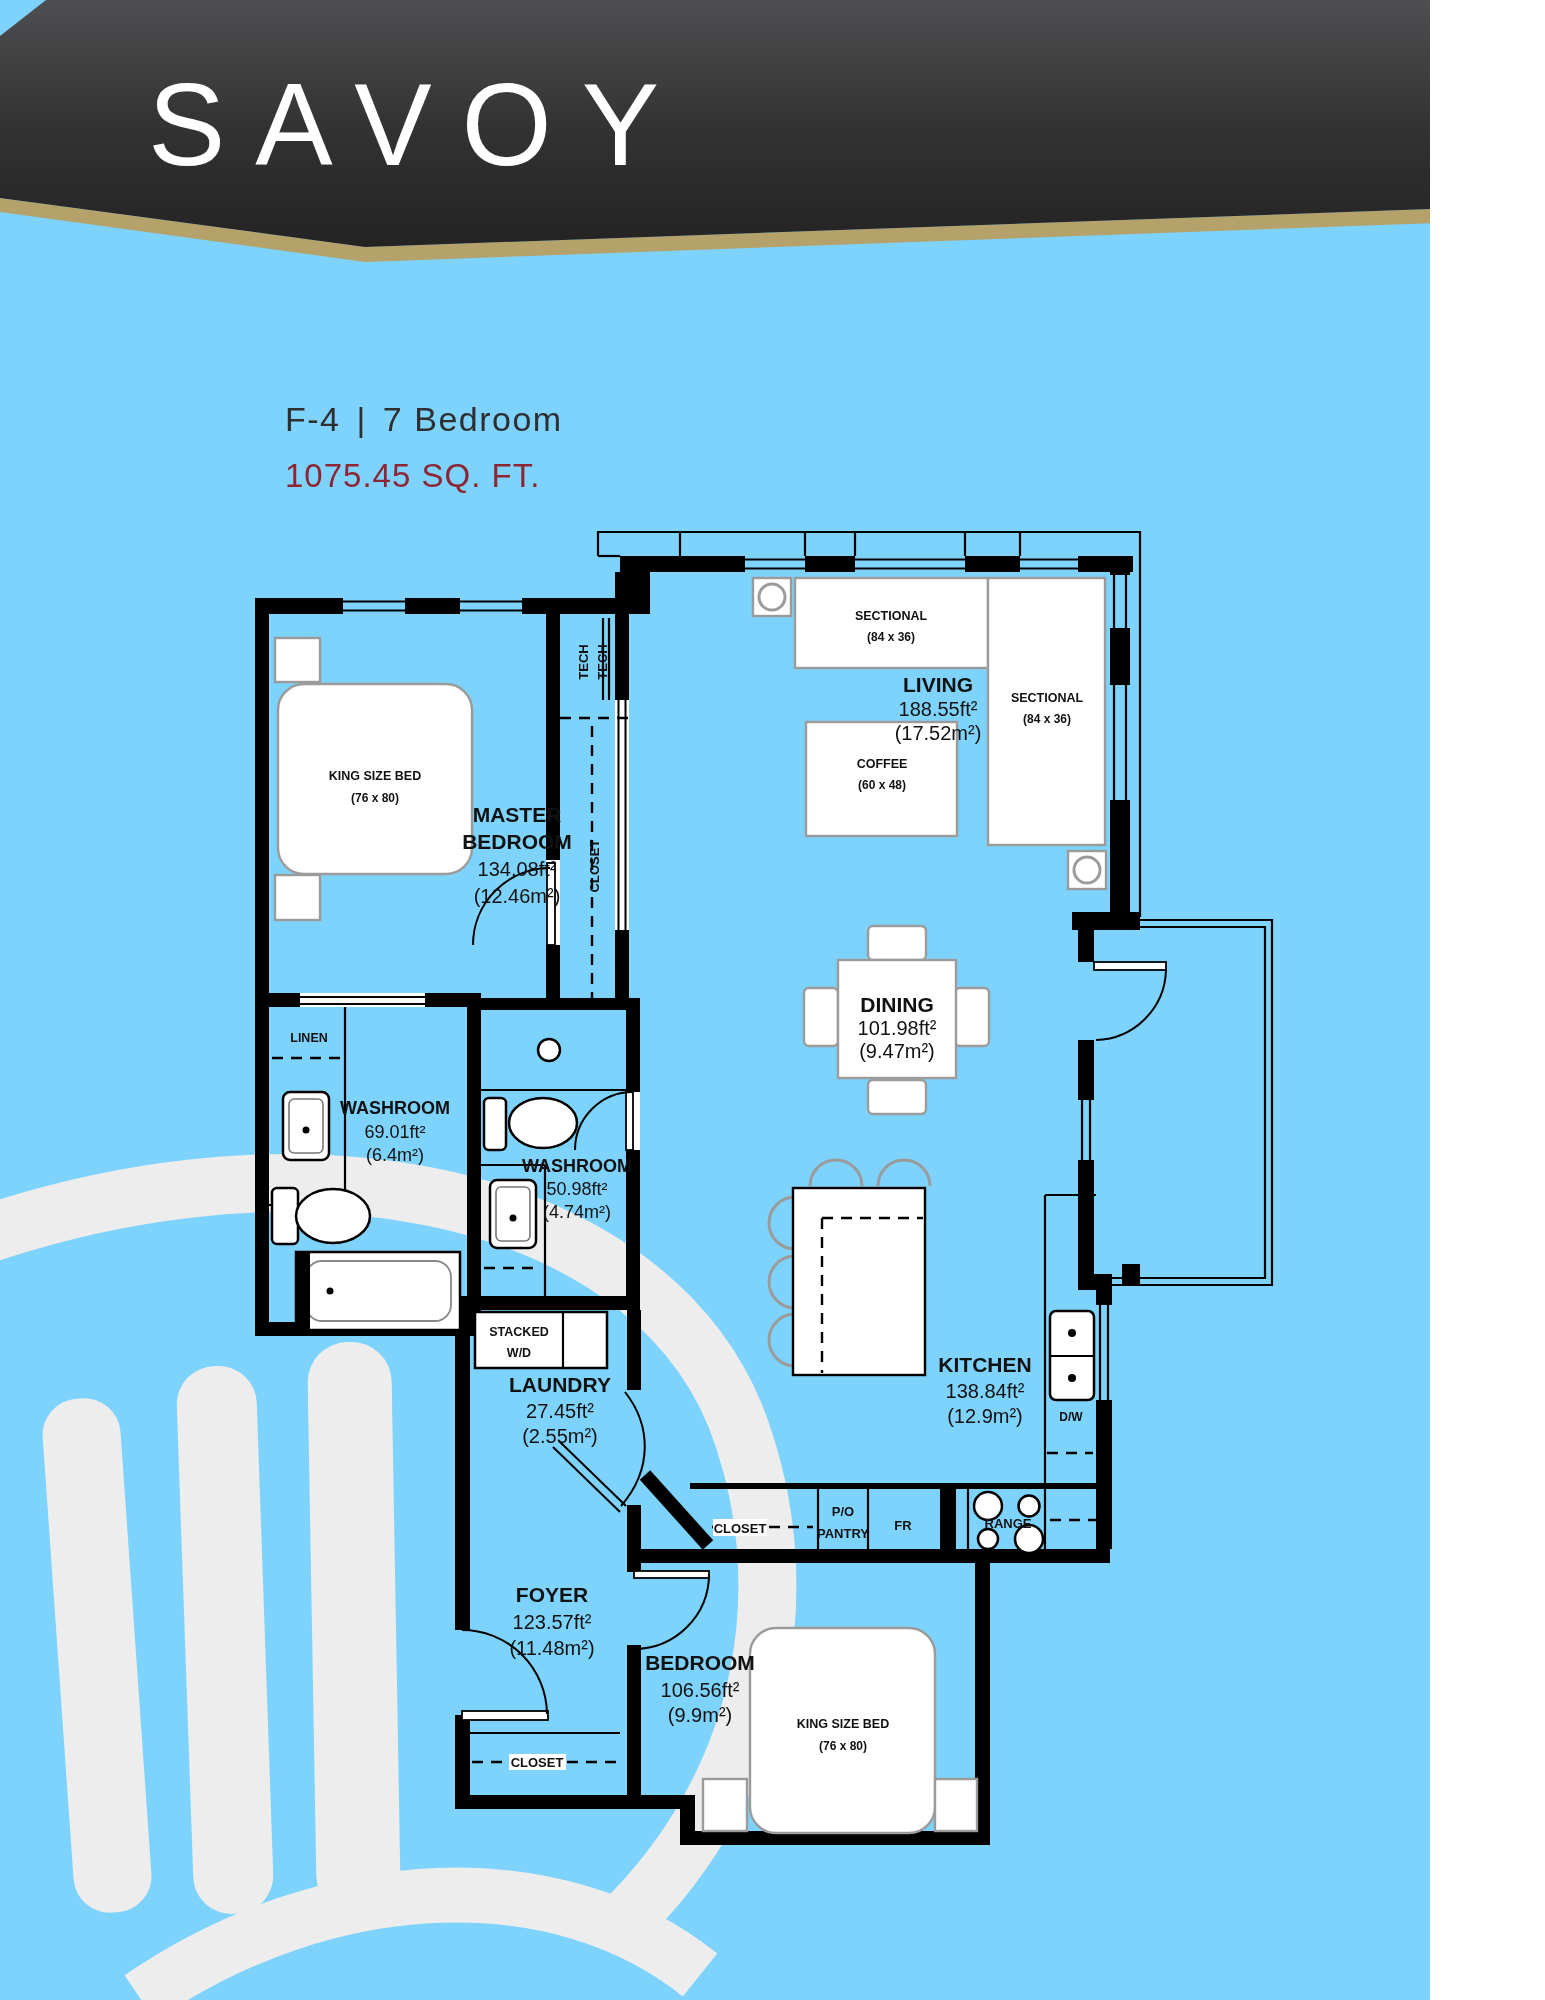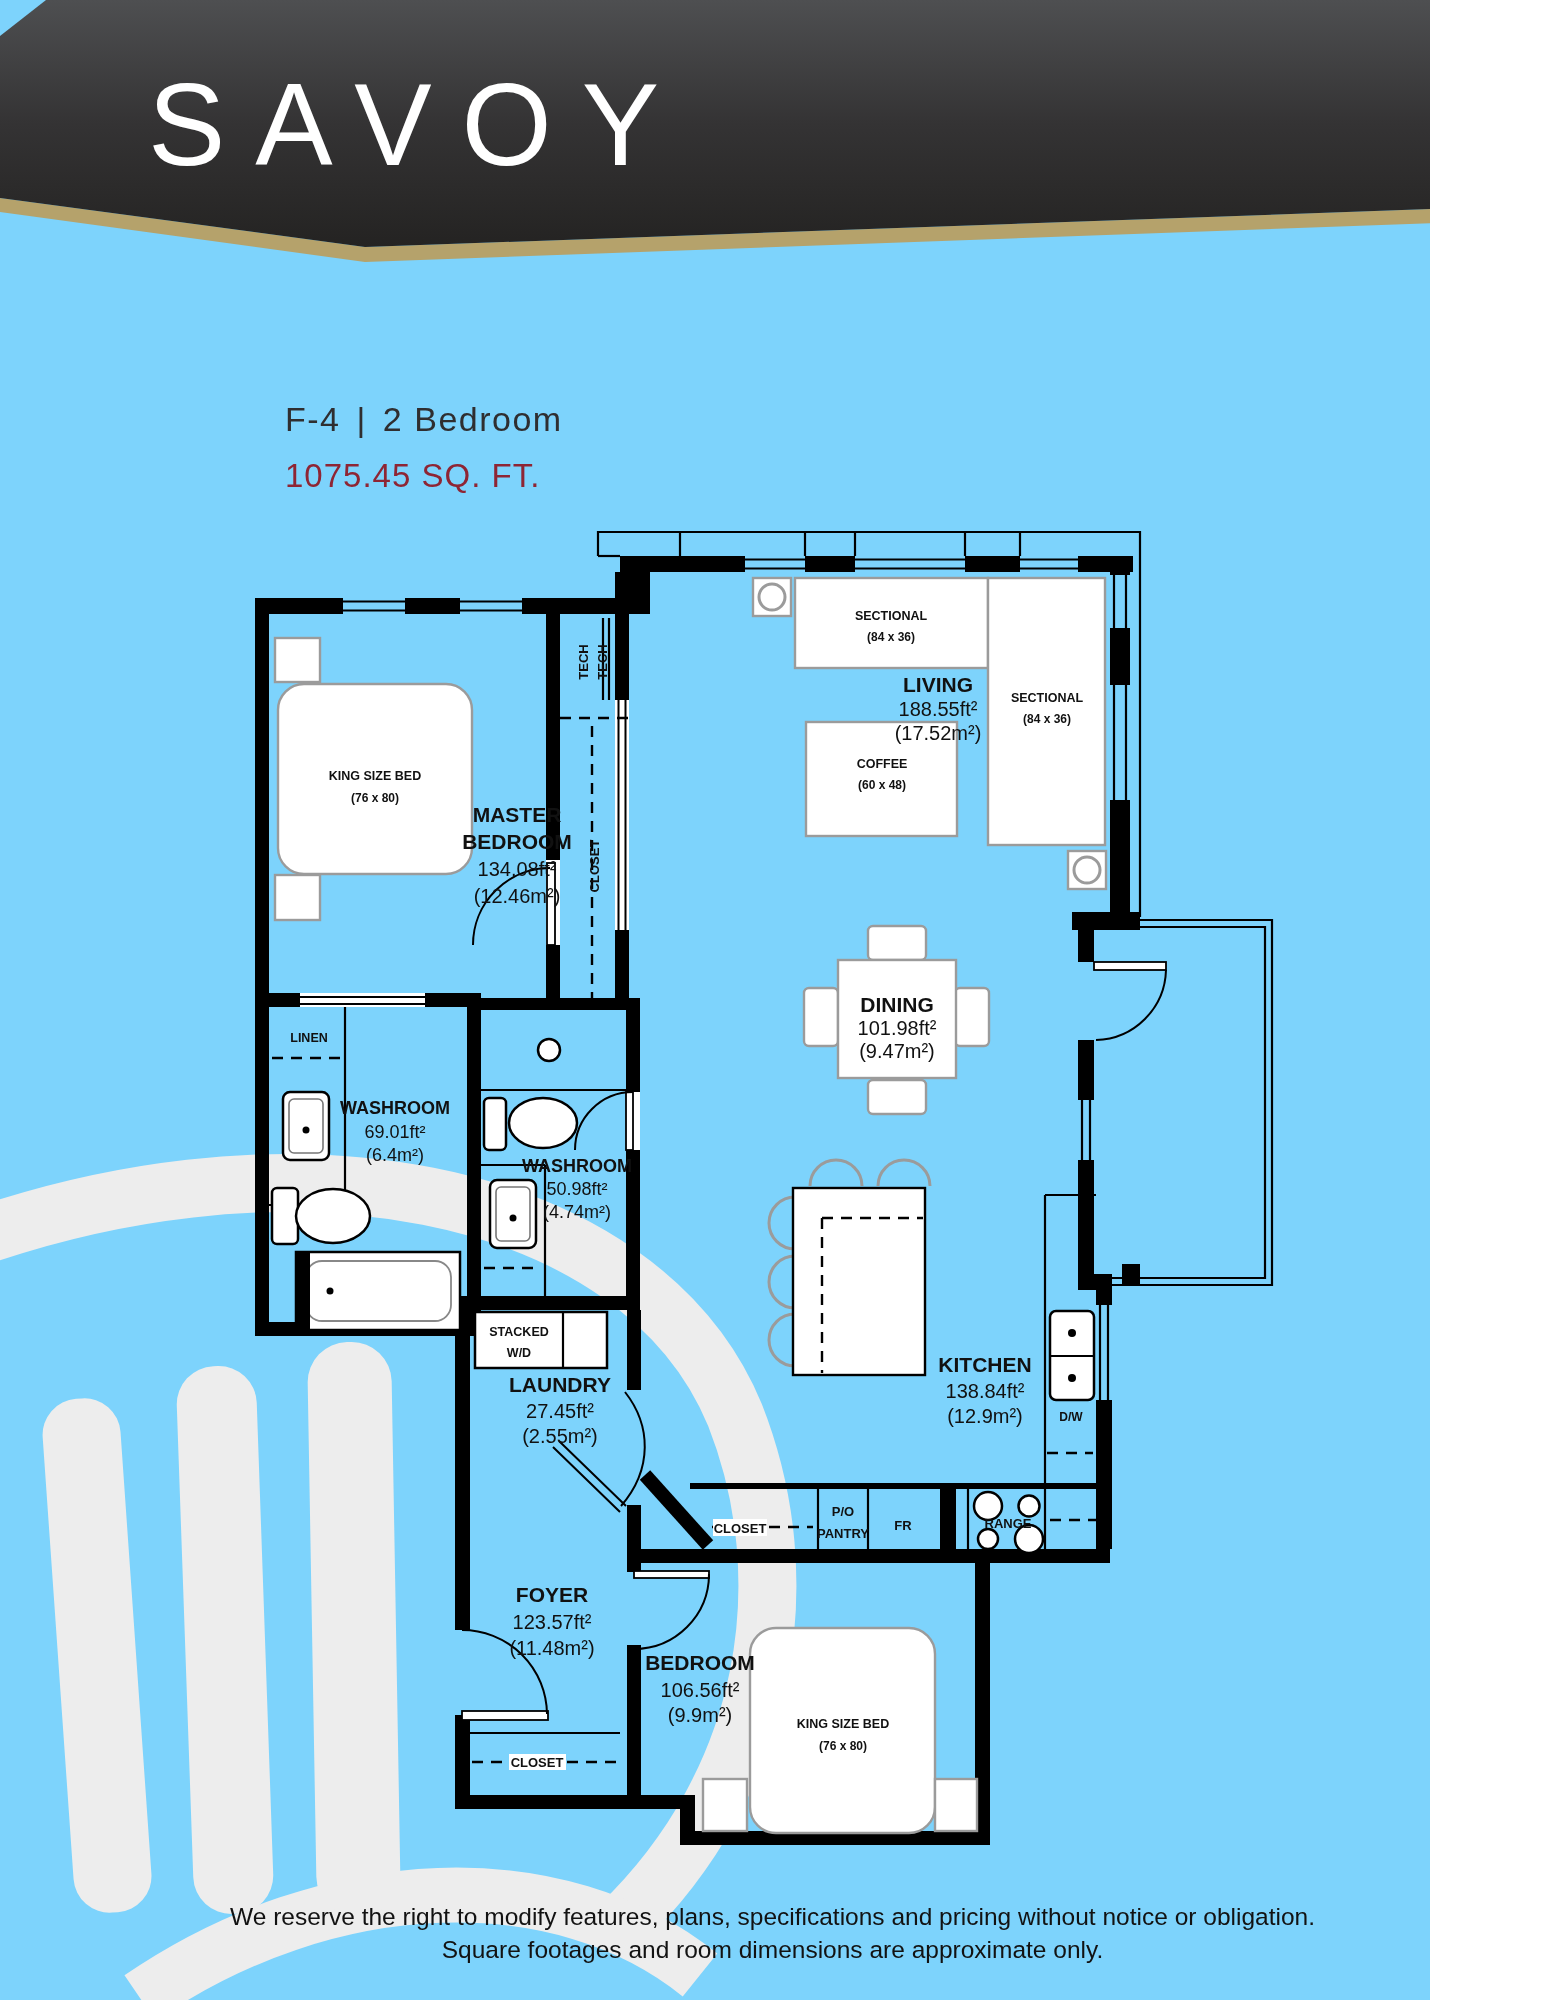--- a/index.html
+++ b/index.html
@@ -47,21 +47,21 @@
         <stop offset="0.5" stop-color="#343334"></stop>
         <stop offset="1" stop-color="#242322"></stop>
       </linearGradient>
     </defs>
     <polygon points="0,198 365,247 1545,205 1545,219 365,262 0,212" fill="#b5a26b"></polygon>
     <polygon points="46,0 1545,0 1545,205 365,247 0,198 0,36" fill="url(#hdrg)"></polygon>
     <text class="brand-text" x="148" y="165">SAVOY</text>
   </svg>
 
   <div class="title-block">
-    <div class="plan-title"><span>F-4</span><span class="sep">|</span><span>2 Bedroom</span></div>
+    <div class="plan-title"><span>F-4</span><span class="sep">|</span><span>7 Bedroom</span></div>
     <div class="plan-area">1075.45 SQ. FT.</div>
   </div>
 
   <svg class="plan-svg" width="1545" height="2000" viewBox="0 0 1545 2000">
 
     <g>
       <path class="wml" stroke-width="58" d="M -70 1255 C 280 1115 640 1185 735 1415 C 800 1580 770 1780 620 1925"></path>
       <path class="wml" stroke-width="55" d="M 140 1998 C 330 1868 560 1862 700 1975"></path>
       <rect class="wm" x="58" y="1398" width="78" height="515" rx="36" transform="rotate(-4 97 1655)"></rect>
       <rect class="wm" x="185" y="1366" width="80" height="548" rx="38" transform="rotate(-2 225 1640)"></rect>
@@ -304,18 +304,14 @@
       <text class="tag" x="843" y="1516">P/O</text>
       <text class="tag" x="843" y="1538">PANTRY</text>
       <text class="tag" x="903" y="1530">FR</text>
       <text class="tag" x="1008" y="1528">RANGE</text>
       <text class="fsmall2" x="1071" y="1421">D/W</text>
       <rect x="509" y="1754" width="57" height="16" fill="#fff"></rect>
       <text class="tag" x="537" y="1767">CLOSET</text>
     </g>
   </svg>
 
-  <footer>
-    <div>We reserve the right to modify features, plans, specifications and pricing without notice or obligation.</div>
-    <div>Square footages and room dimensions are approximate only.</div>
-  </footer>
 
 </div>
 
 </body></html>

